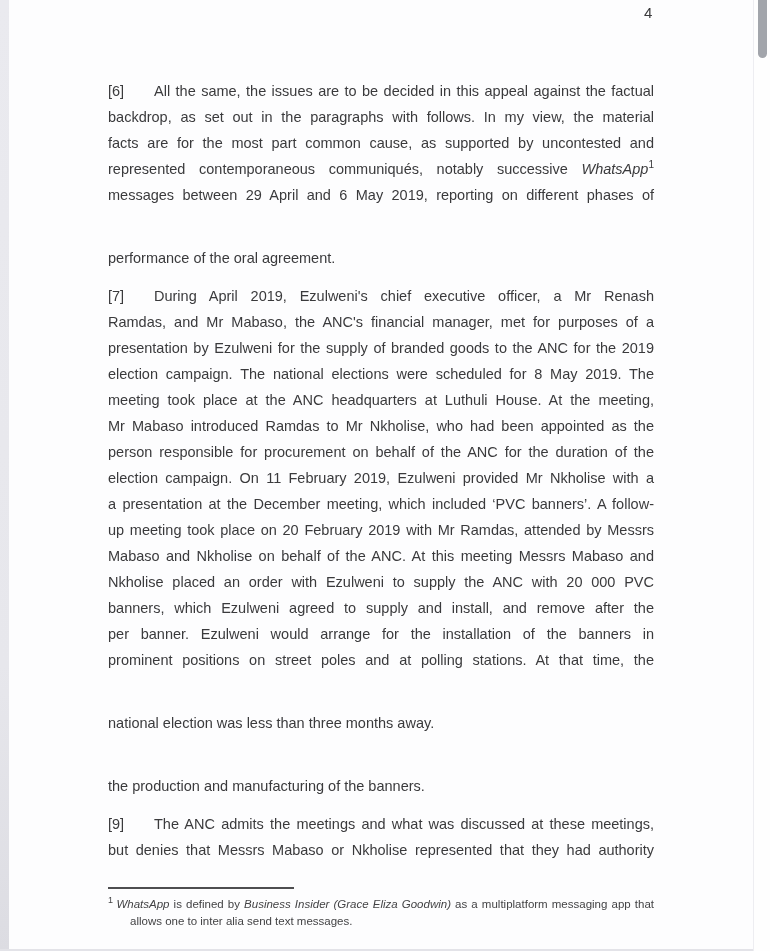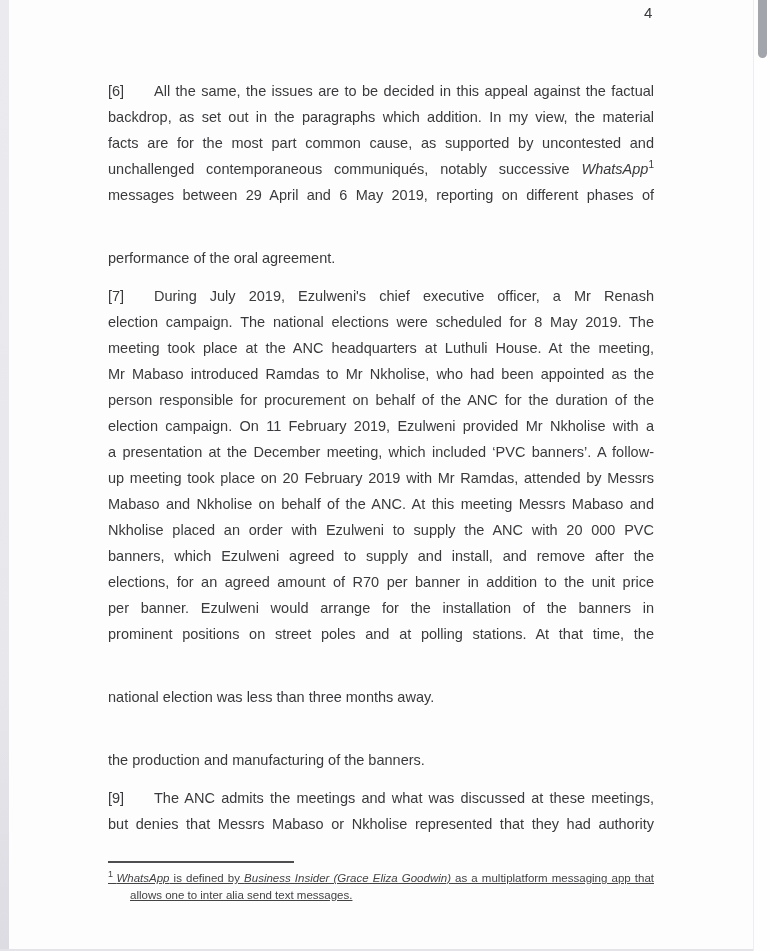--- a/index.html
+++ b/index.html
@@ -63,59 +63,59 @@
   }
   .fn-line{
     font-size:11.5px;
     line-height:17px;
     color:#434345;
     text-align:justify;
     text-align-last:justify;
     -moz-text-align-last:justify;
     padding-left:22px;
     text-indent:-22px;
-    text-decoration:underline;
   }
   .fn-line.last{
     text-align-last:left;
     -moz-text-align-last:left;
     text-indent:0;
   }
   .fn-line .seg-sup{font-size:9px;}
 </style>
 </head>
 <body>
 
 <div class="edge-left"></div>
 <div class="edge-bottom"></div>
 
 <div class="page-number">4</div>
 
 <div class="doc">
     <div class="para">
       <div class="line"><span class="pnum">[6]</span><span>All the same, the issues are to be decided in this appeal against the factual</span></div>
-      <div class="line"><span>backdrop, as set out in the paragraphs which addition. In my view, the material</span></div>
+      <div class="line"><span>backdrop, as set out in the paragraphs with follows. In my view, the material</span></div>
       <div class="line"><span>facts are for the most part common cause, as supported by uncontested and</span></div>
-      <div class="line"><span>unchallenged contemporaneous communiqués, notably successive </span><span class="seg-i">WhatsApp</span><span class="seg-sup">1</span></div>
+      <div class="line"><span>represented contemporaneous communiqués, notably successive </span><span class="seg-i">WhatsApp</span><span class="seg-sup">1</span></div>
       <div class="line"><span>messages between 29 April and 6 May 2019, reporting on different phases of</span></div>
       <div class="line last"><span>performance of the oral agreement.</span></div>
     </div>
     <div class="para">
-      <div class="line"><span class="pnum">[7]</span><span>During July 2019, Ezulweni's chief executive officer, a Mr Renash</span></div>
+      <div class="line"><span class="pnum">[7]</span><span>During April 2019, Ezulweni's chief executive officer, a Mr Renash</span></div>
+      <div class="line"><span>Ramdas, and Mr Mabaso, the ANC's financial manager, met for purposes of a</span></div>
+      <div class="line"><span>presentation by Ezulweni for the supply of branded goods to the ANC for the 2019</span></div>
       <div class="line"><span>election campaign. The national elections were scheduled for 8 May 2019. The</span></div>
       <div class="line"><span>meeting took place at the ANC headquarters at Luthuli House. At the meeting,</span></div>
       <div class="line"><span>Mr Mabaso introduced Ramdas to Mr Nkholise, who had been appointed as the</span></div>
       <div class="line"><span>person responsible for procurement on behalf of the ANC for the duration of the</span></div>
       <div class="line"><span>election campaign. On 11 February 2019, Ezulweni provided Mr Nkholise with a</span></div>
       <div class="line"><span>a presentation at the December meeting, which included ‘PVC banners’. A follow-</span></div>
       <div class="line"><span>up meeting took place on 20 February 2019 with Mr Ramdas, attended by Messrs</span></div>
       <div class="line"><span>Mabaso and Nkholise on behalf of the ANC. At this meeting Messrs Mabaso and</span></div>
       <div class="line"><span>Nkholise placed an order with Ezulweni to supply the ANC with 20 000 PVC</span></div>
       <div class="line"><span>banners, which Ezulweni agreed to supply and install, and remove after the</span></div>
-      <div class="line"><span>elections, for an agreed amount of R70 per banner in addition to the unit price</span></div>
       <div class="line"><span>per banner. Ezulweni would arrange for the installation of the banners in</span></div>
       <div class="line"><span>prominent positions on street poles and at polling stations. At that time, the</span></div>
       <div class="line last"><span>national election was less than three months away.</span></div>
     </div>
     <div class="para">
       <div class="line last"><span>the production and manufacturing of the banners.</span></div>
     </div>
     <div class="para">
       <div class="line"><span class="pnum">[9]</span><span>The ANC admits the meetings and what was discussed at these meetings,</span></div>
       <div class="line"><span>but denies that Messrs Mabaso or Nkholise represented that they had authority</span></div>

